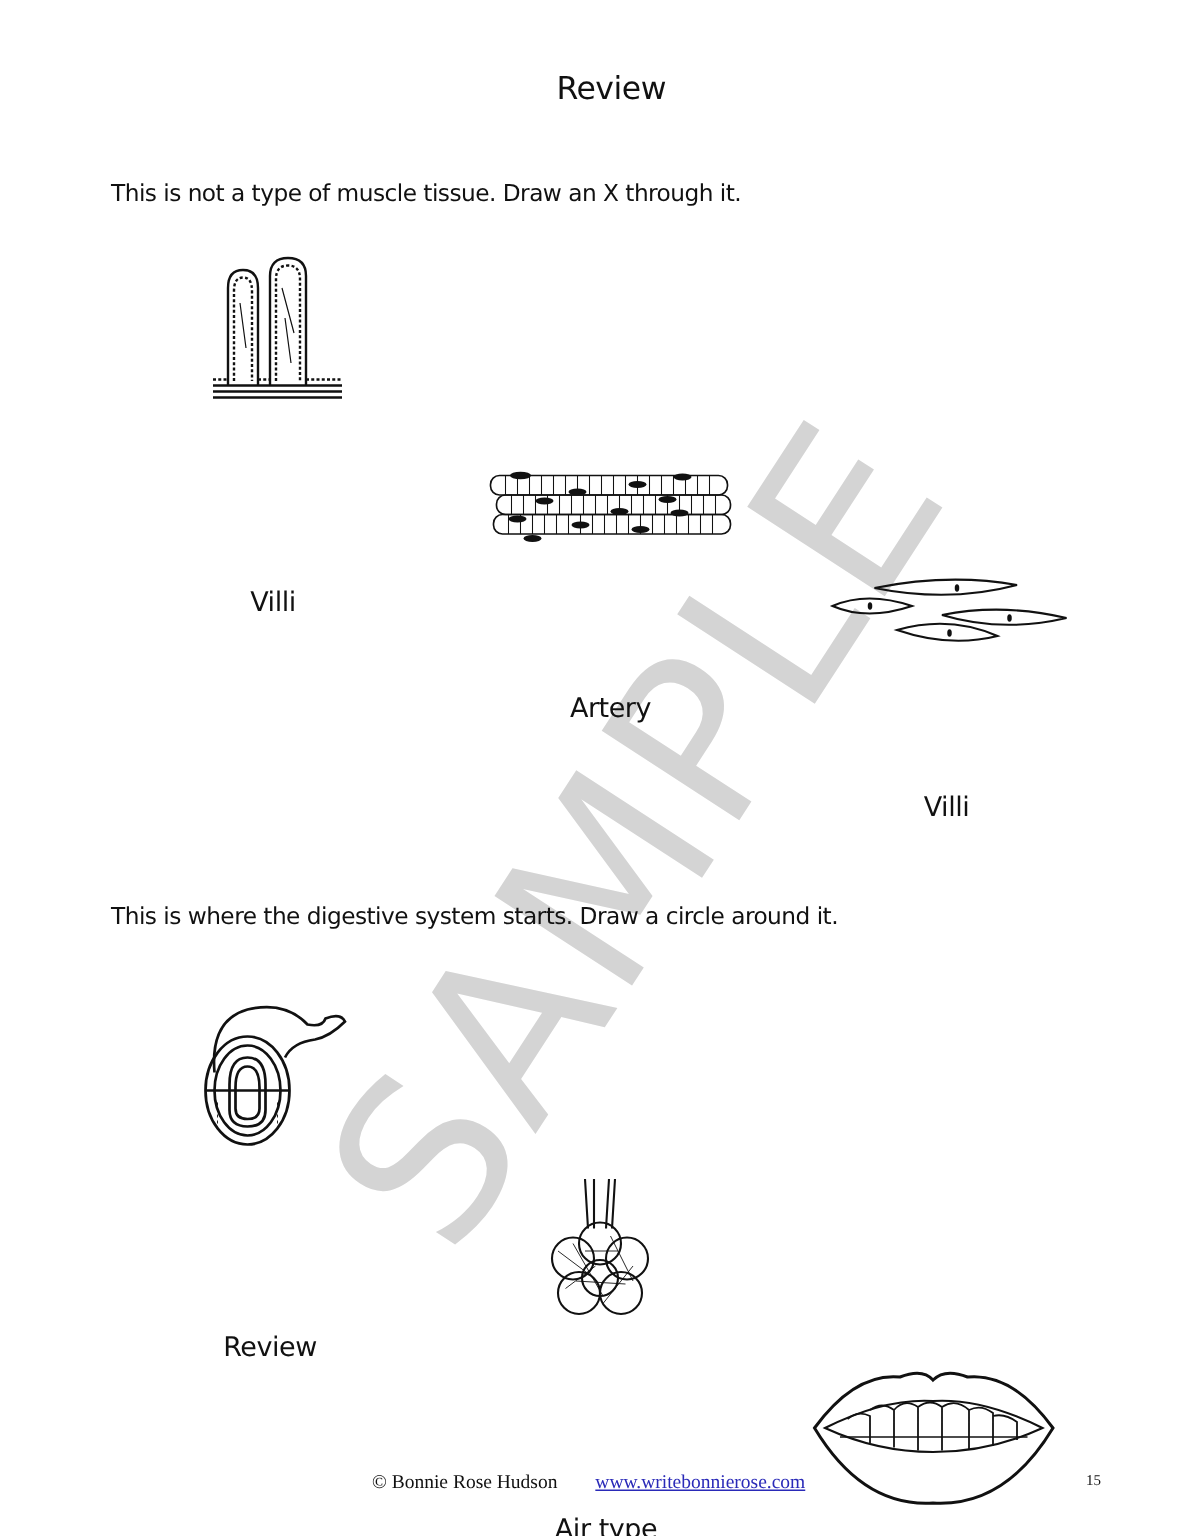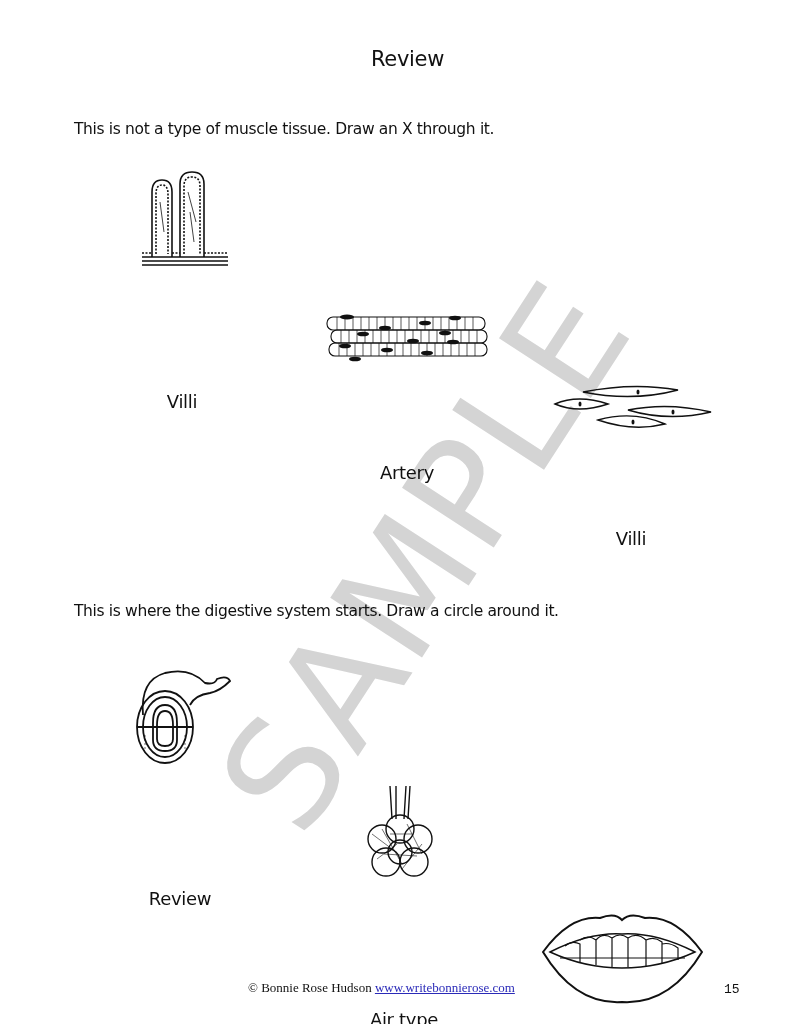--- a/index.html
+++ b/index.html
@@ -10,22 +10,22 @@
   .prompt { position: absolute; left: 74px; font-size: 15.5px; letter-spacing: -0.35px; white-space: nowrap; }
   .label { position: absolute; font-size: 18px; letter-spacing: -0.3px; text-align: center; width: 200px; white-space: nowrap; }
   .illus { position: absolute; }
   .illus svg { display: block; overflow: visible; }
   .watermark { position: absolute; left: 120px; top: 470px; font-size: 150px;
                color: #d4d4d4; transform: rotate(-57deg); transform-origin: center;
                font-family: "DejaVu Sans", sans-serif; letter-spacing: 2px; pointer-events: none;
                z-index: 0; }
   .fg { position: relative; z-index: 1; }
   .footer { position: absolute; top: 980px; left: 248px; font-family: "Liberation Serif", serif; font-size: 13px; }
-  .footer a { color: #2a2ab8; text-decoration: underline; }
-  .pagenum { position: absolute; top: 982px; left: 724px; font-family: Liberation Mono, monospace; font-size: 13px; }
+  .footer a { color: #2a2ab8; text-decoration: underline; margin-left: 22px; }
+  .pagenum { position: absolute; top: 982px; left: 724px; font-family: Liberation Serif, serif; font-size: 10px; }
 </style>
 </head>
 <body>
 
 <div class="watermark">SAMPLE</div>
 
 <div class="title fg">Review</div>
 
 <div class="prompt fg" style="top:96px">This is not a type of muscle tissue. Draw an X through it.</div>
 

